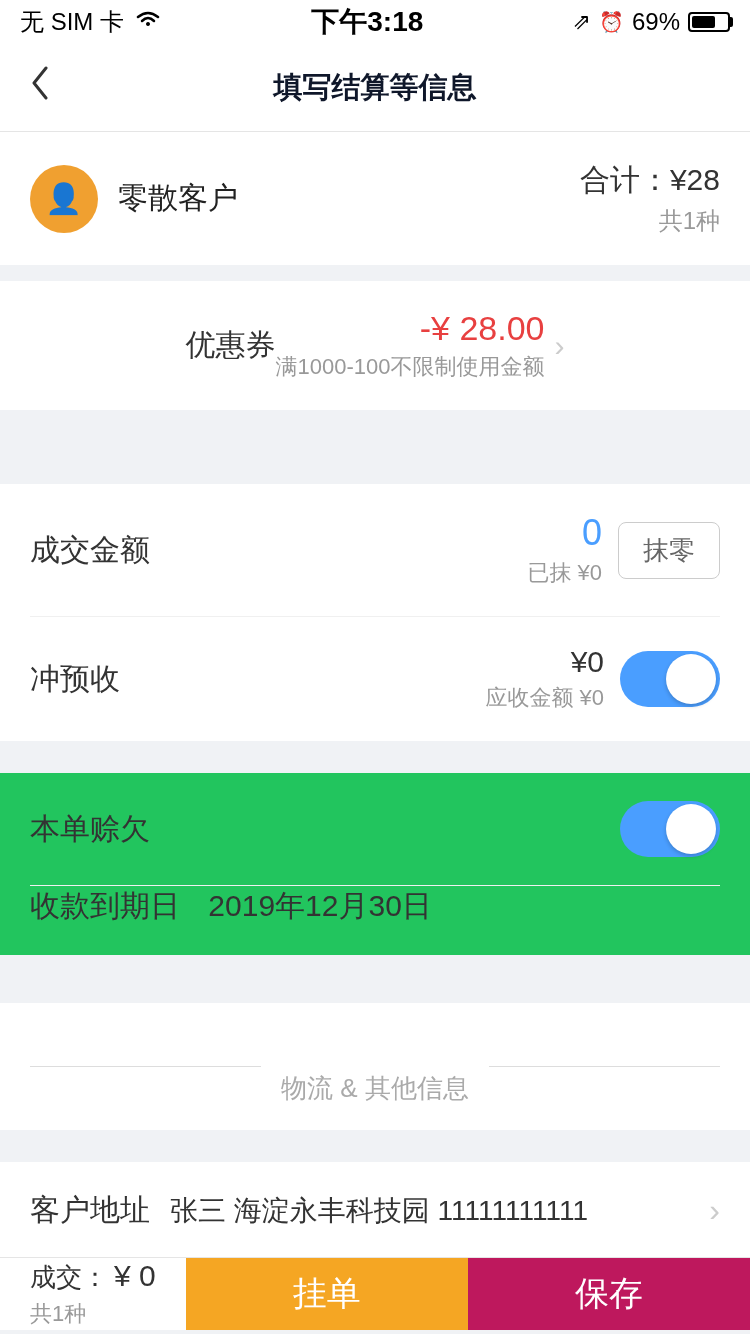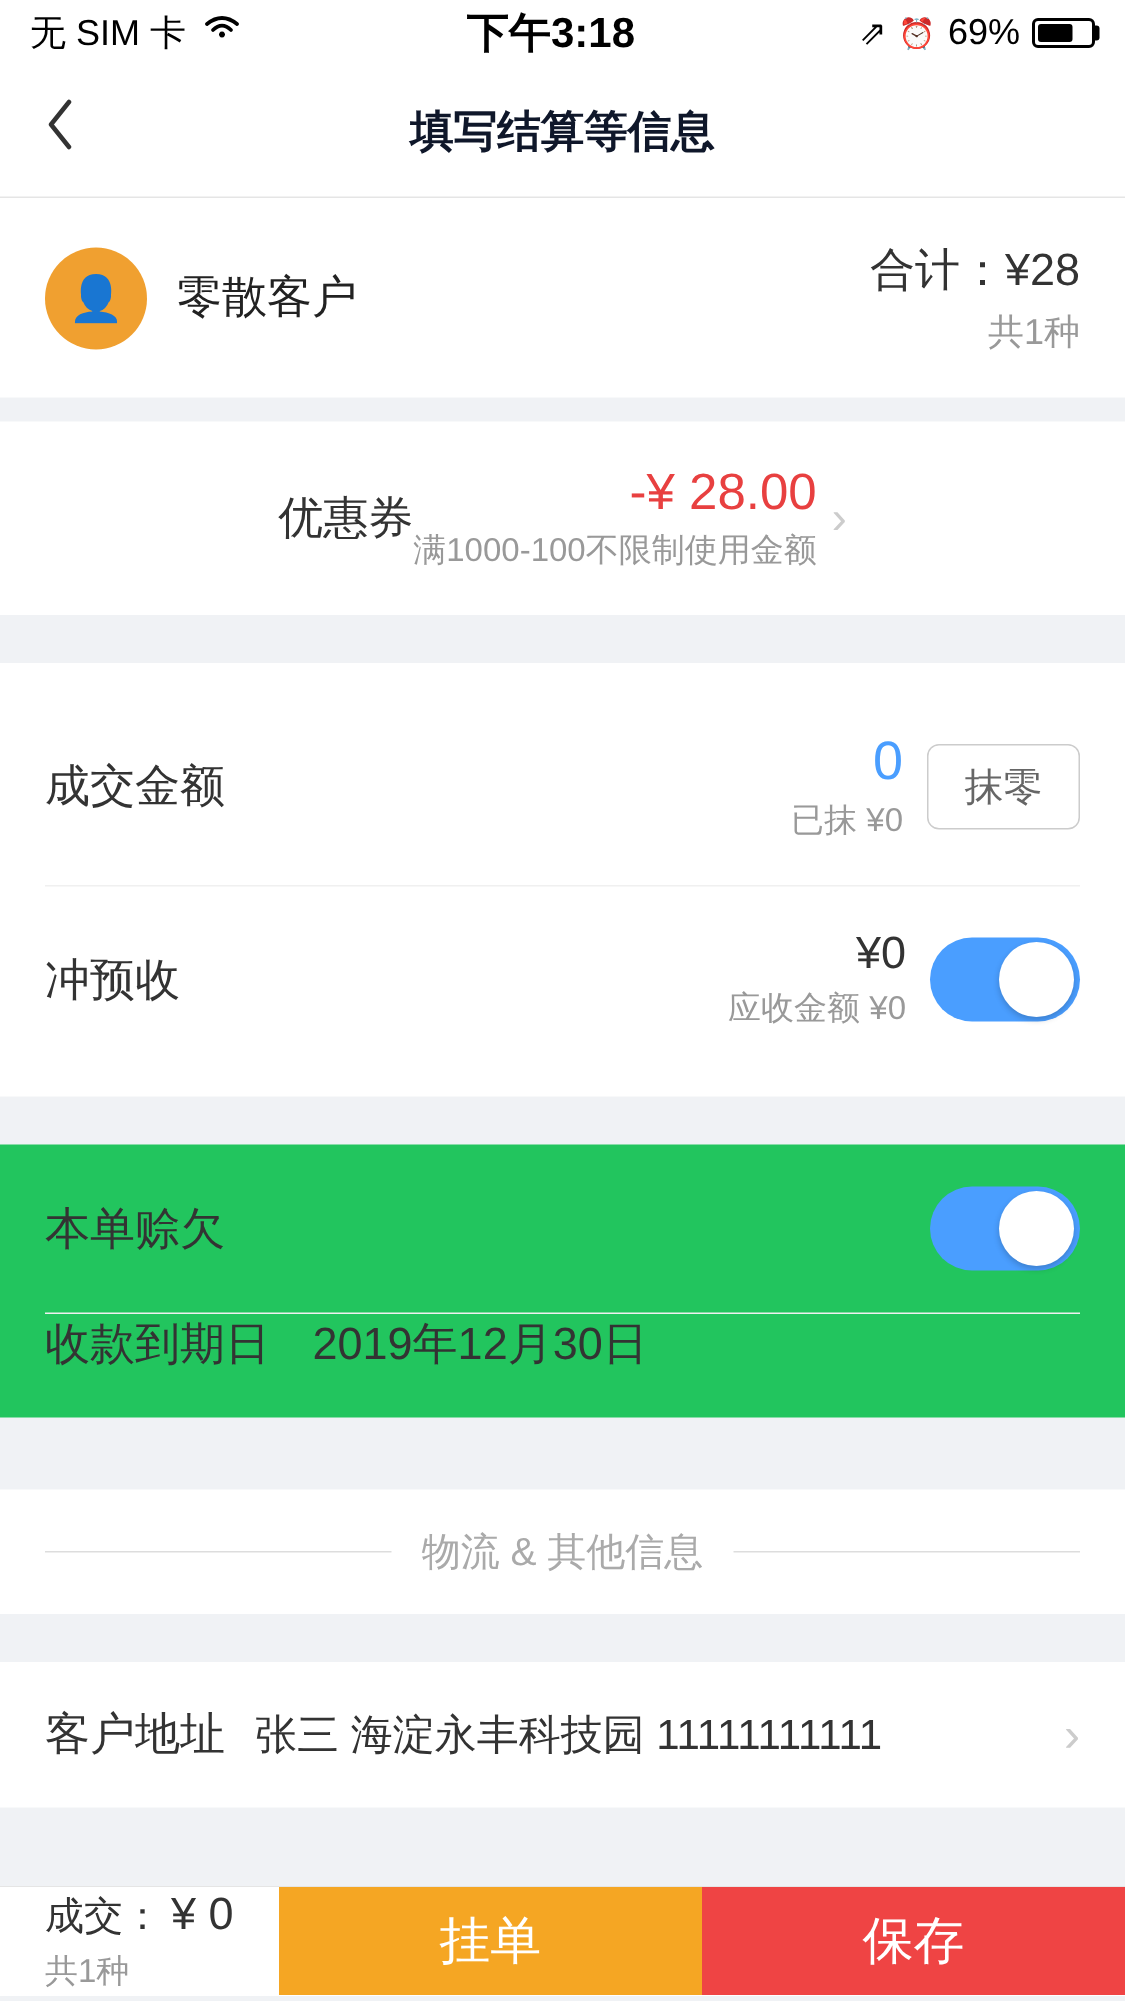--- a/index.html
+++ b/index.html
@@ -88,21 +88,21 @@
       align-items: center;
       justify-content: center;
     }
     .coupon-label { font-size: 30px; color: #333; }
     .coupon-right { display: flex; align-items: center; gap: 10px; text-align: right; }
     .coupon-amount { font-size: 34px; color: #e84040; font-weight: 500; }
     .coupon-desc { font-size: 22px; color: #999; margin-top: 4px; }
     .chevron-right { color: #ccc; font-size: 30px; }
 
     
-    .transaction-section { background: #fff; margin-bottom: 16px; padding: 16px 30px; }
+    .transaction-section { background: #fff; margin-bottom: 16px; padding: 0 30px; margin-top: 42px; }
     .transaction-row {
       padding: 28px 0;
       display: flex;
       align-items: center;
       justify-content: space-between;
       border-bottom: 1px solid #f0f0f0;
     }
     .transaction-row:last-child { border-bottom: none; }
     .row-label { font-size: 30px; color: #333; }
     .row-right { display: flex; align-items: center; gap: 16px; }
@@ -144,21 +144,21 @@
       font-size: 30px; color: #333;
     }
 
     
     .logistics-header {
       display: flex; align-items: center; justify-content: center;
       padding: 24px 30px;
       position: relative;
     }
     .logistics-line { flex: 1; height: 1px; background: #ddd; }
-    .logistics-title { font-size: 26px; color: #aaa; padding: 0 20px; }
+    .logistics-title { font-size: 26px; color: #aaa; padding: 0 20px; margin-top: 44px; }
 
     
     .address-row {
       padding: 28px 30px;
       display: flex; align-items: center; justify-content: space-between;
     }
     .address-label { font-size: 30px; color: #333; flex-shrink: 0; width: 120px; }
     .address-value { font-size: 28px; color: #333; flex: 1; margin-left: 20px; }
 
     
@@ -179,21 +179,21 @@
     .bottom-deal { font-size: 26px; color: #333; }
     .bottom-amount { font-size: 30px; color: #333; font-weight: 500; }
     .bottom-count { font-size: 22px; color: #999; margin-top: 4px; }
     .bottom-buttons { display: flex; flex: 1; height: 100%; }
     .btn-hold {
       flex: 1; background: #f5a623; color: #fff;
       font-size: 34px; border: none; cursor: pointer;
       display: flex; align-items: center; justify-content: center;
     }
     .btn-save {
-      flex: 1; background: #ef4444; color: #fff;
+      flex: 1; background: #be185d; color: #fff;
       font-size: 34px; border: none; cursor: pointer;
       display: flex; align-items: center; justify-content: center;
     }
 
     .section-gap { height: 16px; background: #f0f2f5; }
   </style>
 </head>
 <body>
 
 <div class="status-bar">

